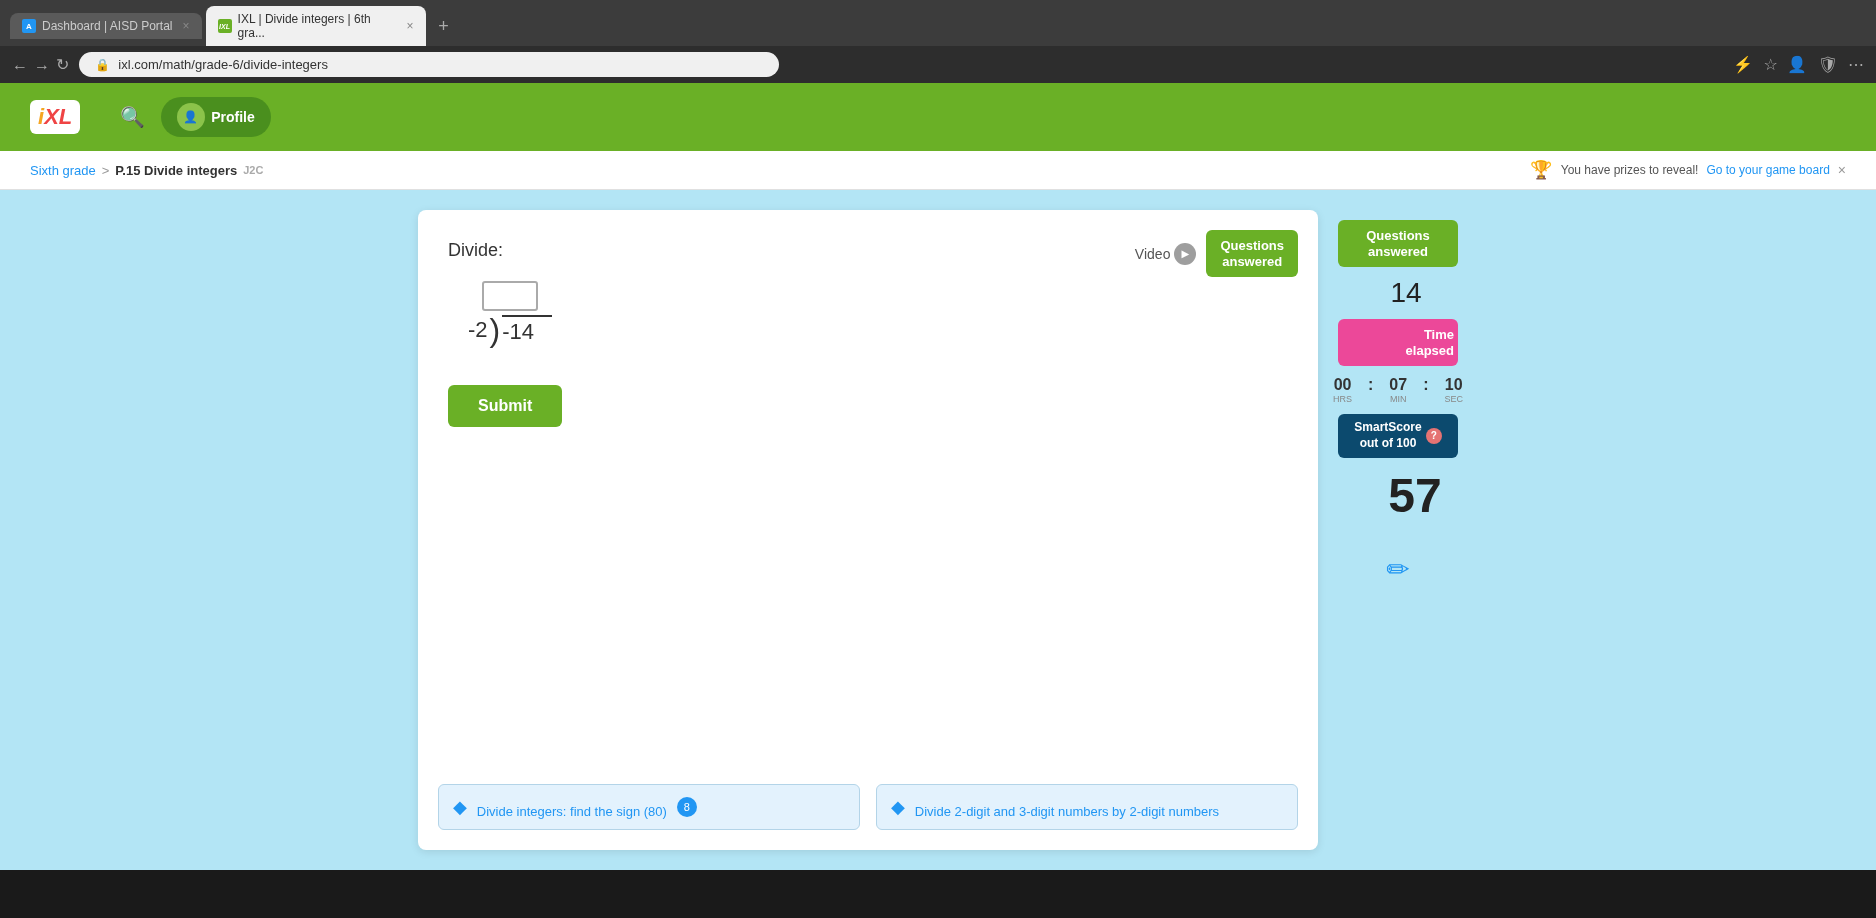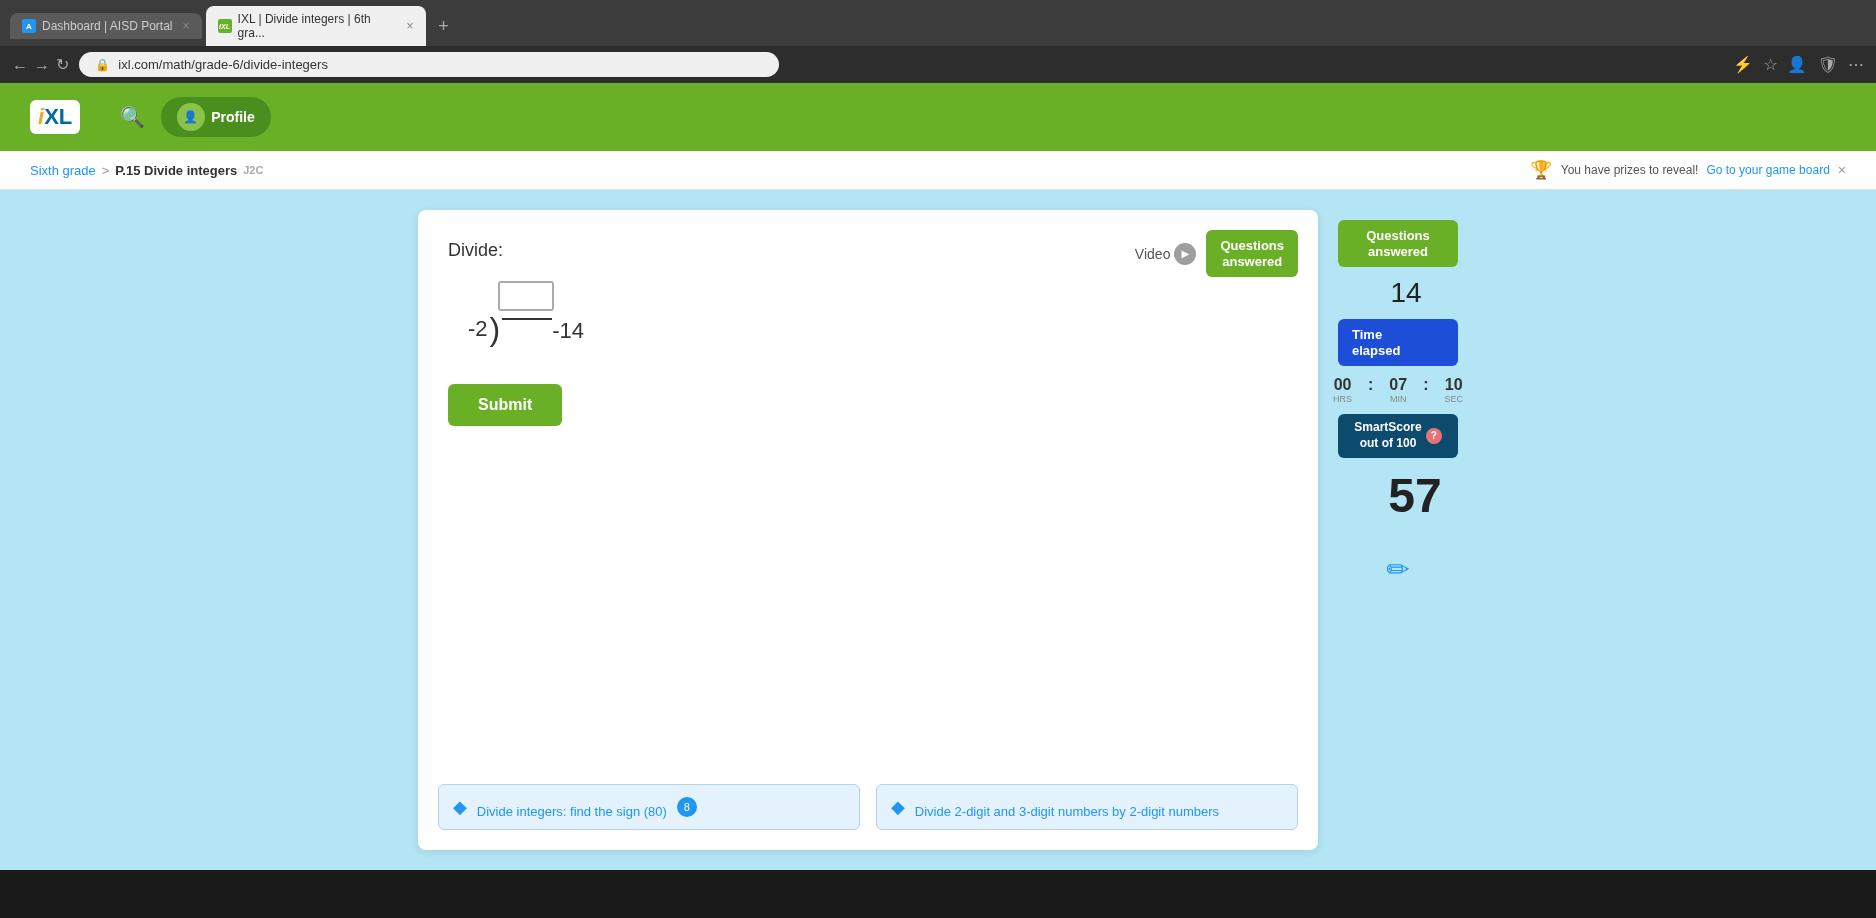--- a/index.html
+++ b/index.html
@@ -138,23 +138,24 @@
       display: flex;
       align-items: center;
     }
     .ixl-logo-i {
       color: #f5a623;
       font-size: 22px;
       font-weight: 900;
       font-style: italic;
     }
     .ixl-logo-xl {
-      color: #0369a1;
+      color: #ef4444;
       font-size: 22px;
       font-weight: 900;
+      font-style: italic;
     }
     .ixl-nav {
       display: flex;
       gap: 40px;
       flex: 1;
       justify-content: center;
     }
     .ixl-nav-item {
       color: white;
       font-size: 20px;
@@ -340,21 +341,21 @@
     }
     .divisor {
       font-size: 22px;
       color: #333;
       margin-right: 4px;
       align-self: flex-end;
       padding-bottom: 2px;
     }
     .dividend-area {
       display: flex;
-      flex-direction: row;
+      flex-direction: column;
     }
     .dividend-top-line {
       border-top: 2px solid #333;
       width: 100%;
       margin-bottom: 2px;
     }
     .dividend {
       font-size: 22px;
       color: #333;
     }
@@ -445,29 +446,29 @@
       text-align: center;
     }
     .qa-number {
       font-size: 28px;
       font-weight: normal;
       color: #222;
       margin-left: 16px;
     }
 
     .time-elapsed-btn {
-      background: #1d4ed8;
+      background: #ec4899;
       color: white;
       border: none;
       border-radius: 6px;
-      padding: 8px 14px;
+      padding: 8px 4px;
       font-size: 13px;
       font-weight: bold;
       cursor: pointer;
-      text-align: left;
+      text-align: right;
       line-height: 1.2;
       width: 100%;
     }
 
     .timer-display {
       display: flex;
       gap: 16px;
       align-items: flex-start;
       justify-content: center;
     }

